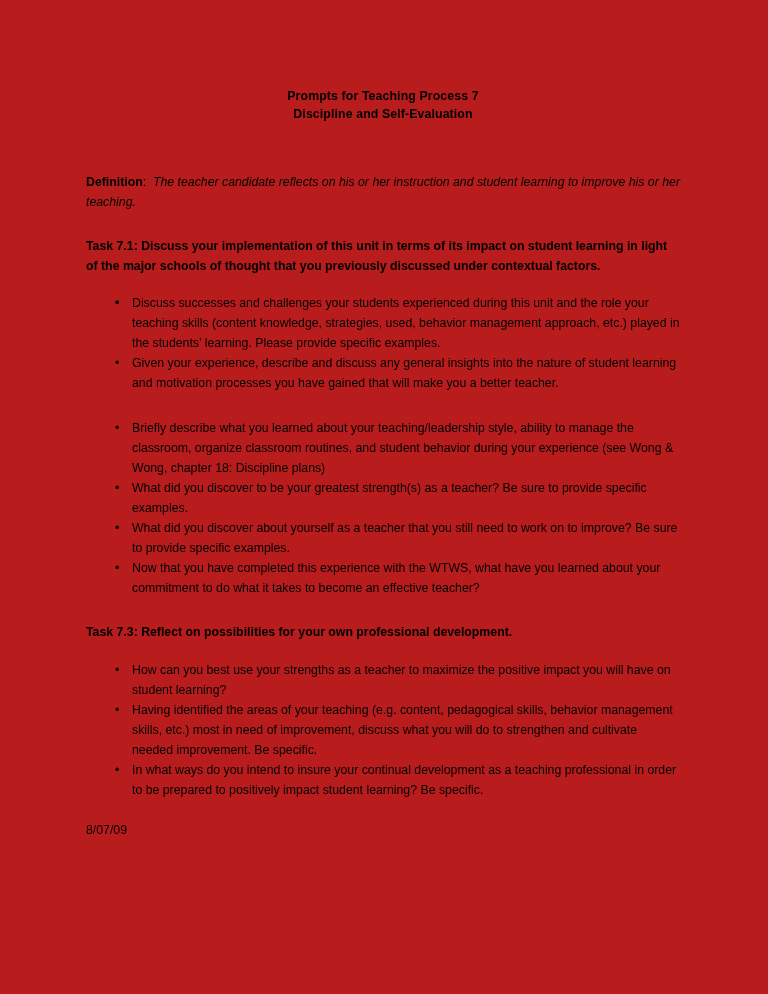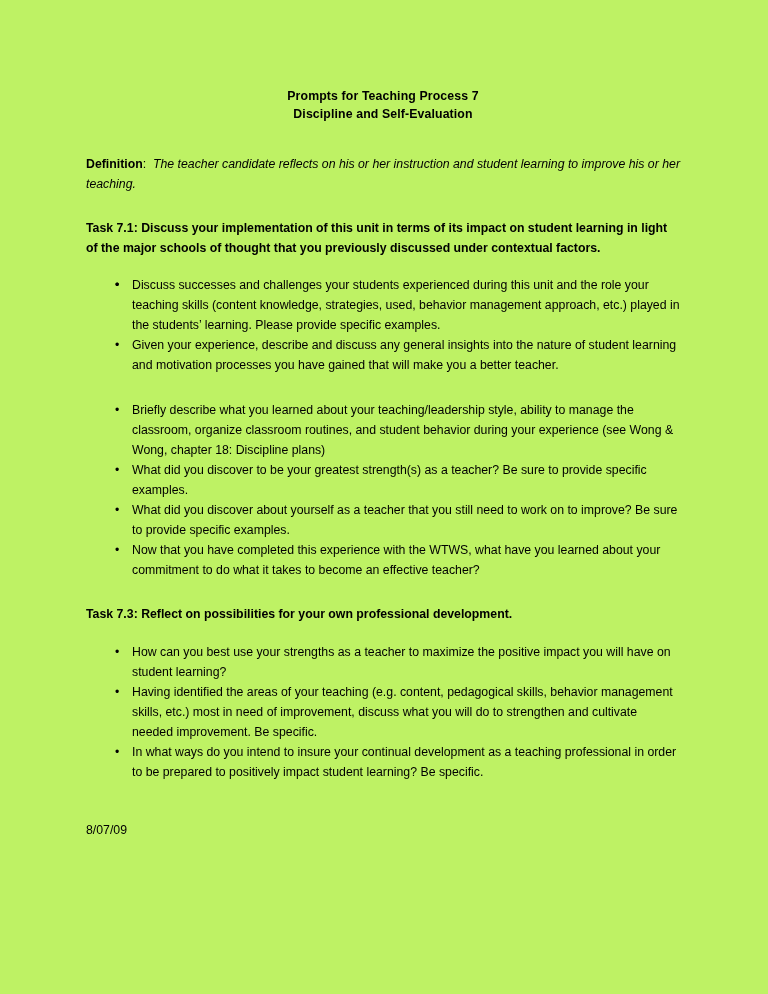--- a/index.html
+++ b/index.html
@@ -13,41 +13,41 @@
     height: 994px;
     font-family: "Liberation Sans", sans-serif;
     color: #000000;
     -webkit-font-smoothing: antialiased;
   }
   .page {
     position: relative;
     width: 768px;
     height: 994px;
     box-sizing: border-box;
-    background: #bef264;
+    background: #b91c1c;
     overflow: hidden;
   }
   .content {
     position: absolute;
     left: 86px;
     top: 88px;
     width: 594px;
   }
   .doc-title {
     text-align: center;
     font-weight: bold;
     font-size: 12.3px;
     line-height: 17.5px;
     letter-spacing: 0.01em;
   }
   .doc-title .title-line {
     display: block;
   }
   .definition {
-    margin-top: 32px;
+    margin-top: 50px;
     font-size: 12.3px;
     line-height: 19.5px;
   }
   .definition .def-label {
     font-weight: bold;
   }
   .definition .def-text {
     font-style: italic;
   }
   .task-block {

